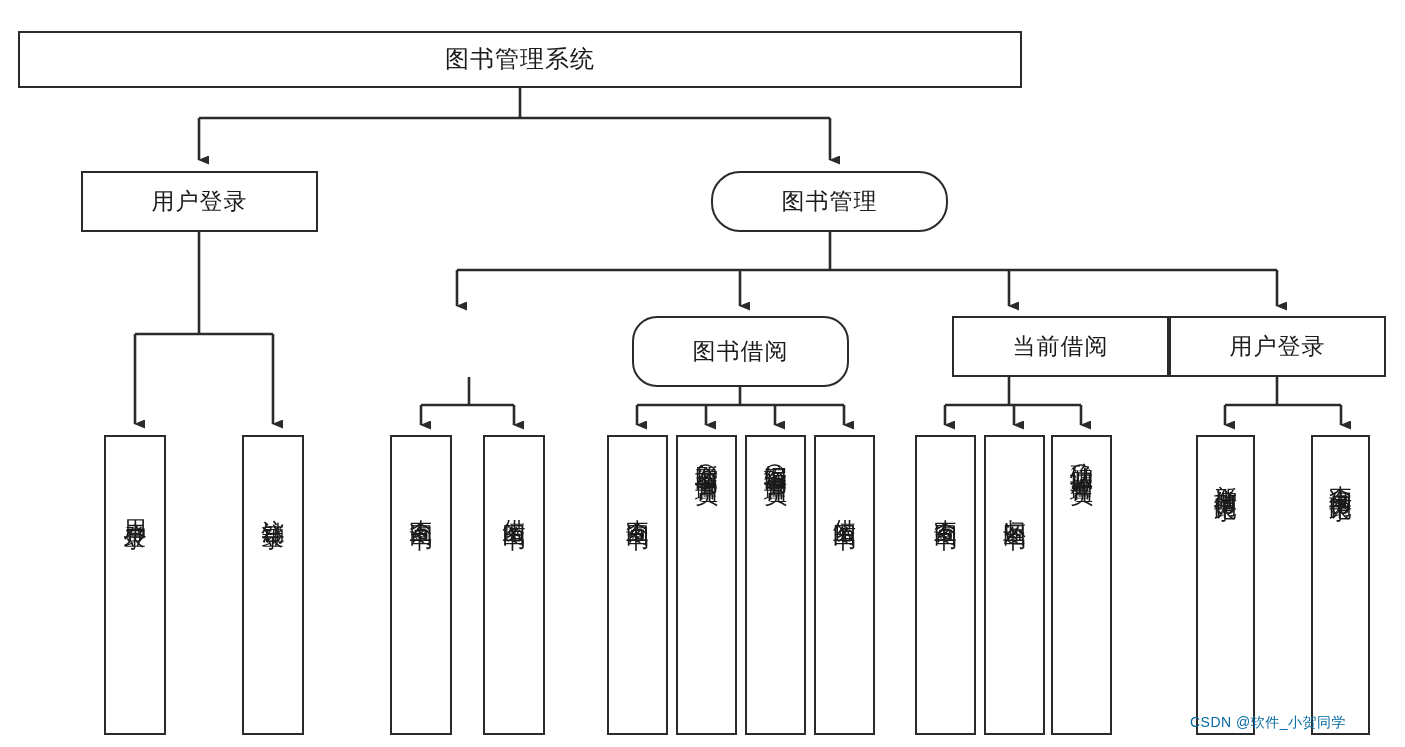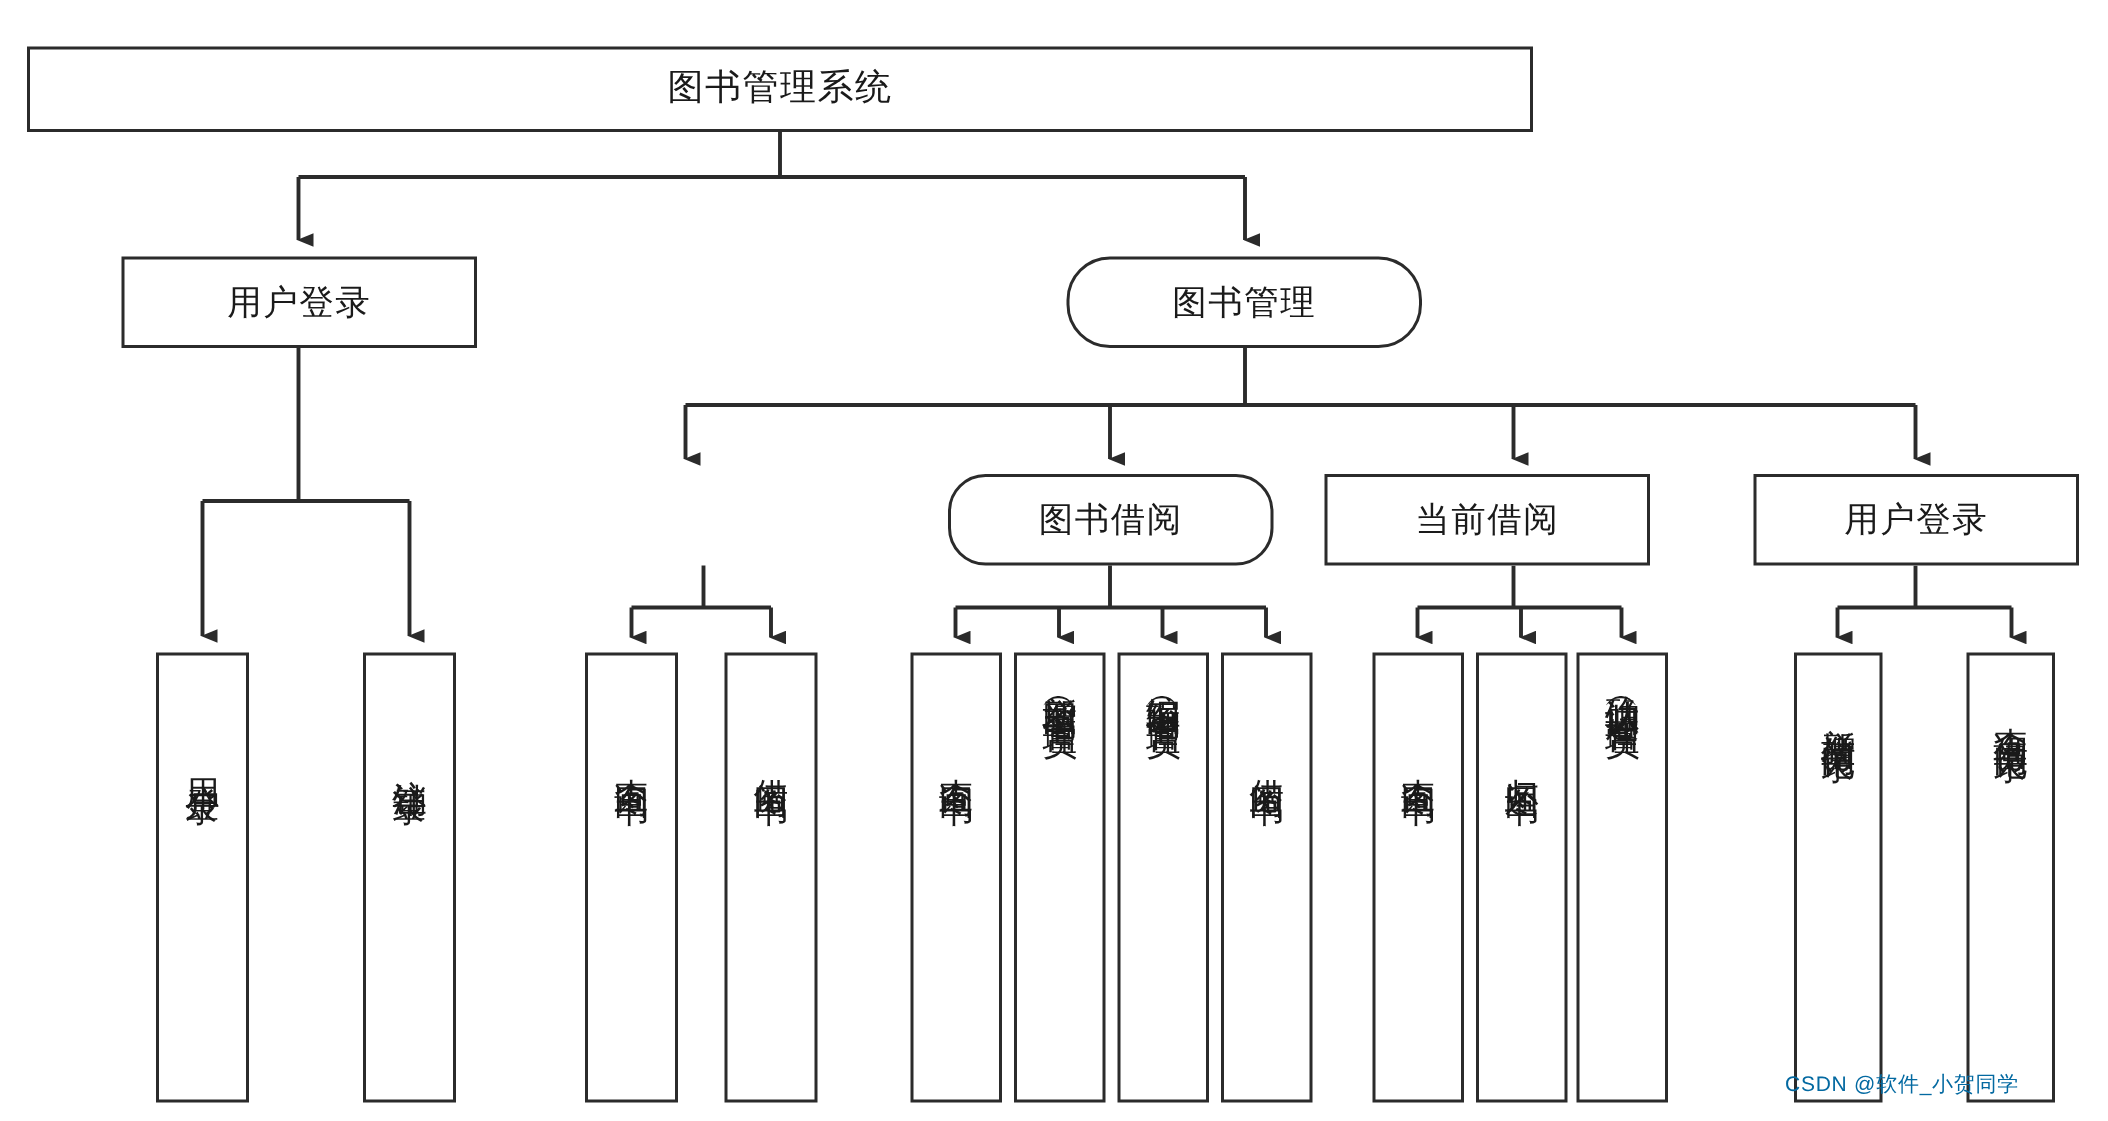--- a/index.html
+++ b/index.html
@@ -134,24 +134,24 @@
     <span>图书管理系统</span>
   </div>
 
   <div class="node node-h" style="left:81px; top:171px; width:237px; height:61px;">
     <span>用户登录</span>
   </div>
   <div class="node node-h" style="left:711px; top:171px; width:237px; height:61px;border-radius:29px;">
     <span>图书管理</span>
   </div>
 
-  <div class="node node-h" style="left:632px; top:316px; width:217px; height:61px;border-radius:25px;">
+  <div class="node node-h" style="left:632px; top:316px; width:217px; height:71px;border-radius:25px;">
     <span>图书借阅</span>
   </div>
-  <div class="node node-h" style="left:883px; top:316px; width:217px; height:61px;justify-content:center;">
+  <div class="node node-h" style="left:952px; top:316px; width:217px; height:61px;justify-content:center;">
     <span>当前借阅</span>
   </div>
   <div class="node node-h" style="left:1169px; top:316px; width:217px; height:61px;">
     <span>用户登录</span>
   </div>
 
   <div class="node node-v" style="left:104px; top:435px; width:62px; height:300px;">
     <span class="vtext vtext-pad">用户登录</span>
   </div>
   <div class="node node-v" style="left:242px; top:435px; width:62px; height:300px;">

